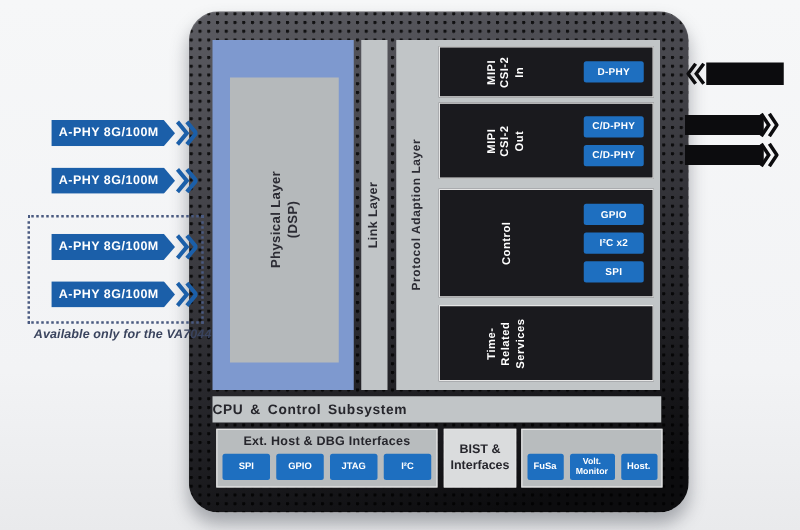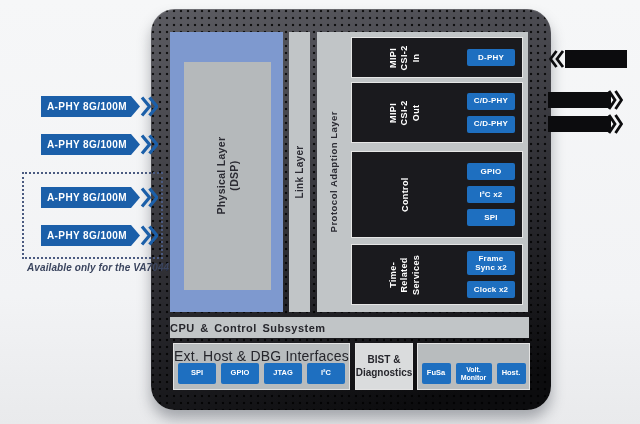--- a/index.html
+++ b/index.html
@@ -63,21 +63,21 @@
   }
 
   
   .cpu-bar span{font-size:11px;font-weight:700;color:#26262c;letter-spacing:.5px;word-spacing:2px;}
 
   
   .botbox{position:absolute;top:334px;height:47px;box-sizing:border-box;border:1px solid #e3e3e3;}
   .ext{left:22px;width:177px;background:#b8bcbe;}
   .bist{left:204px;width:58px;background:#dadcdd;display:flex;flex-direction:column;align-items:center;justify-content:center;}
   .safety{left:266px;width:113px;background:#b8bcbe;}
-  .bot-title{display:block;text-align:center;font-size:14px;font-weight:400;color:#26262c;margin-top:4px;letter-spacing:.2px;}
+  .bot-title{display:block;text-align:center;font-size:10px;font-weight:700;color:#26262c;margin-top:4px;letter-spacing:.2px;}
   .bot-row{position:absolute;left:0;right:0;bottom:5px;display:flex;justify-content:center;gap:5px;}
   .smallbtn{
     background:#1e6fc0;color:#fff;font-weight:700;font-size:7.5px;height:21px;border-radius:2px;
     display:flex;align-items:center;justify-content:center;text-align:center;line-height:1.1;
     padding:0 2px;box-sizing:border-box;
   }
   .w38{width:38px;} .w33{width:29px;} .w36{width:36px;font-size:7px;}
   .bist-line{font-size:10px;font-weight:700;color:#26262c;line-height:1.25;}
 
   
@@ -183,44 +183,40 @@
       </div>
 
       <div class="bbox" style="top:212px;height:61px;">
         <div class="vwrap">
           <div class="rot">
             <span>Time-</span>
             <span>Related</span>
             <span>Services</span>
           </div>
         </div>
-        <div class="btncol">
-          <div class="chipbtn" style="min-height:24px;">Frame Sync x2</div>
-          <div class="chipbtn">Clock x2</div>
-        </div>
       </div>
     </div>
 
     <div class="panel gray cpu-bar">
       <span>CPU &amp; Control Subsystem</span>
     </div>
 
     <div class="botbox ext">
       <span class="bot-title">Ext. Host &amp; DBG Interfaces</span>
       <div class="bot-row">
         <div class="smallbtn w38">SPI</div>
         <div class="smallbtn w38">GPIO</div>
         <div class="smallbtn w38">JTAG</div>
         <div class="smallbtn w38">I²C</div>
       </div>
     </div>
 
     <div class="botbox bist">
       <span class="bist-line">BIST &amp;</span>
-      <span class="bist-line">Diagnostics</span>
+      <span class="bist-line">Interfaces</span>
     </div>
 
     <div class="botbox safety">
       <div class="bot-row">
         <div class="smallbtn w33">FuSa</div>
         <div class="smallbtn w36">Volt. Monitor</div>
         <div class="smallbtn w33">Host.</div>
       </div>
     </div>
   </div>

